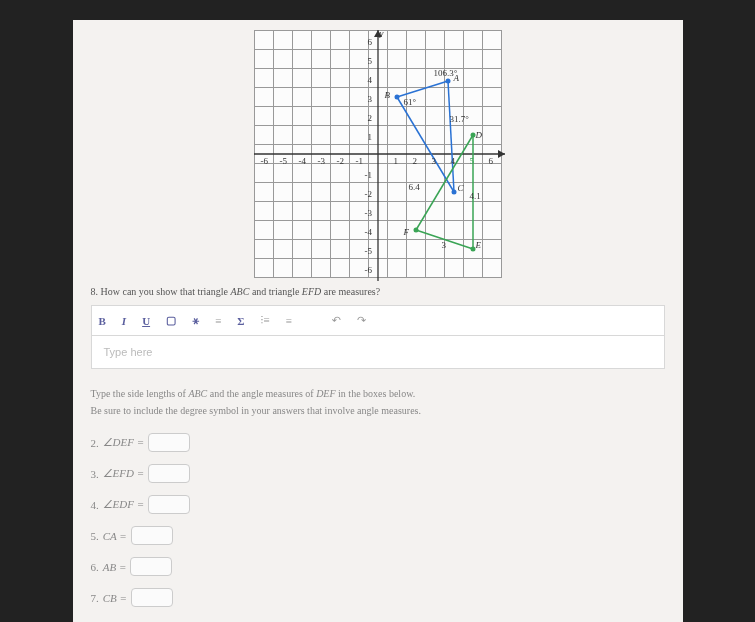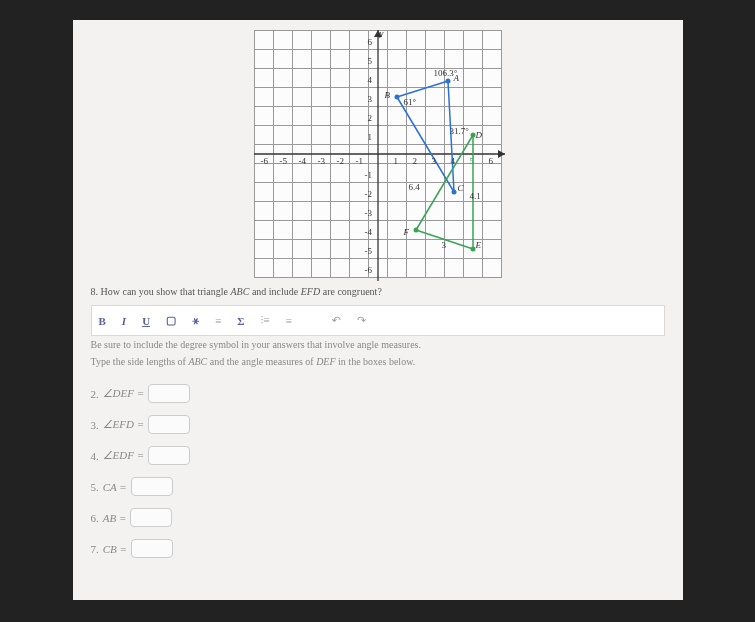--- a/index.html
+++ b/index.html
@@ -357,52 +357,53 @@
 
       <span class="lbl italic" style="top:43px;left:200px">A</span>
       <span class="lbl italic" style="top:60px;left:131px">B</span>
       <span class="lbl italic" style="top:153px;left:204px">C</span>
       <span class="lbl italic" style="top:100px;left:222px">D</span>
       <span class="lbl italic" style="top:210px;left:222px">E</span>
       <span class="lbl italic" style="top:197px;left:150px">F</span>
 
       <span class="lbl" style="top:38px;left:180px">106.3°</span>
       <span class="lbl" style="top:67px;left:150px">61°</span>
-      <span class="lbl" style="top:96px;left:196px">31.7°</span>
+      <span class="lbl" style="top:84px;left:196px">31.7°</span>
 
       <span class="lbl" style="top:152px;left:155px">6.4</span>
       <span class="lbl" style="top:161px;left:216px">4.1</span>
       <span class="lbl" style="top:210px;left:188px">3</span>
     </div>
   </div>
 
   <div class="question-text">
-    <span>8. How can you show that triangle </span><span class="italic">ABC</span><span> and include </span><span class="italic">EFD</span><span> are congruent?</span>
+    <span>8. How can you show that triangle </span><span class="italic">ABC</span><span> and triangle </span><span class="italic">EFD</span><span> are measures?</span>
   </div>
 
   <div class="toolbar">
     <span class="tbtn">B</span>
     <span class="tbtn i">I</span>
     <span class="tbtn u">U</span>
     <span class="tbtn">▢</span>
     <span class="tbtn">⚹</span>
     <span class="tbtn g">≡</span>
     <span class="tbtn">Σ</span>
     <span class="tbtn g">⫶≡</span>
     <span class="tbtn g">≡</span>
     <span style="flex:0 0 14px"></span>
     <span class="tbtn g">↶</span>
     <span class="tbtn g">↷</span>
   </div>
+  <div class="answer-box">Type here</div>
 
   <div class="instructions">
-    <div>Be sure to include the degree symbol in your answers that involve angle measures.</div>
     <div>
       <span>Type the side lengths of </span><span class="italic">ABC</span><span> and the angle measures of </span><span class="italic">DEF</span><span> in the boxes below.</span>
     </div>
+    <div>Be sure to include the degree symbol in your answers that involve angle measures.</div>
   </div>
 
   <div class="answer-row">
     <span>2.</span>
     <span class="italic">∠DEF =</span>
     <span class="answer-input"></span>
   </div>
   <div class="answer-row">
     <span>3.</span>
     <span class="italic">∠EFD =</span>

